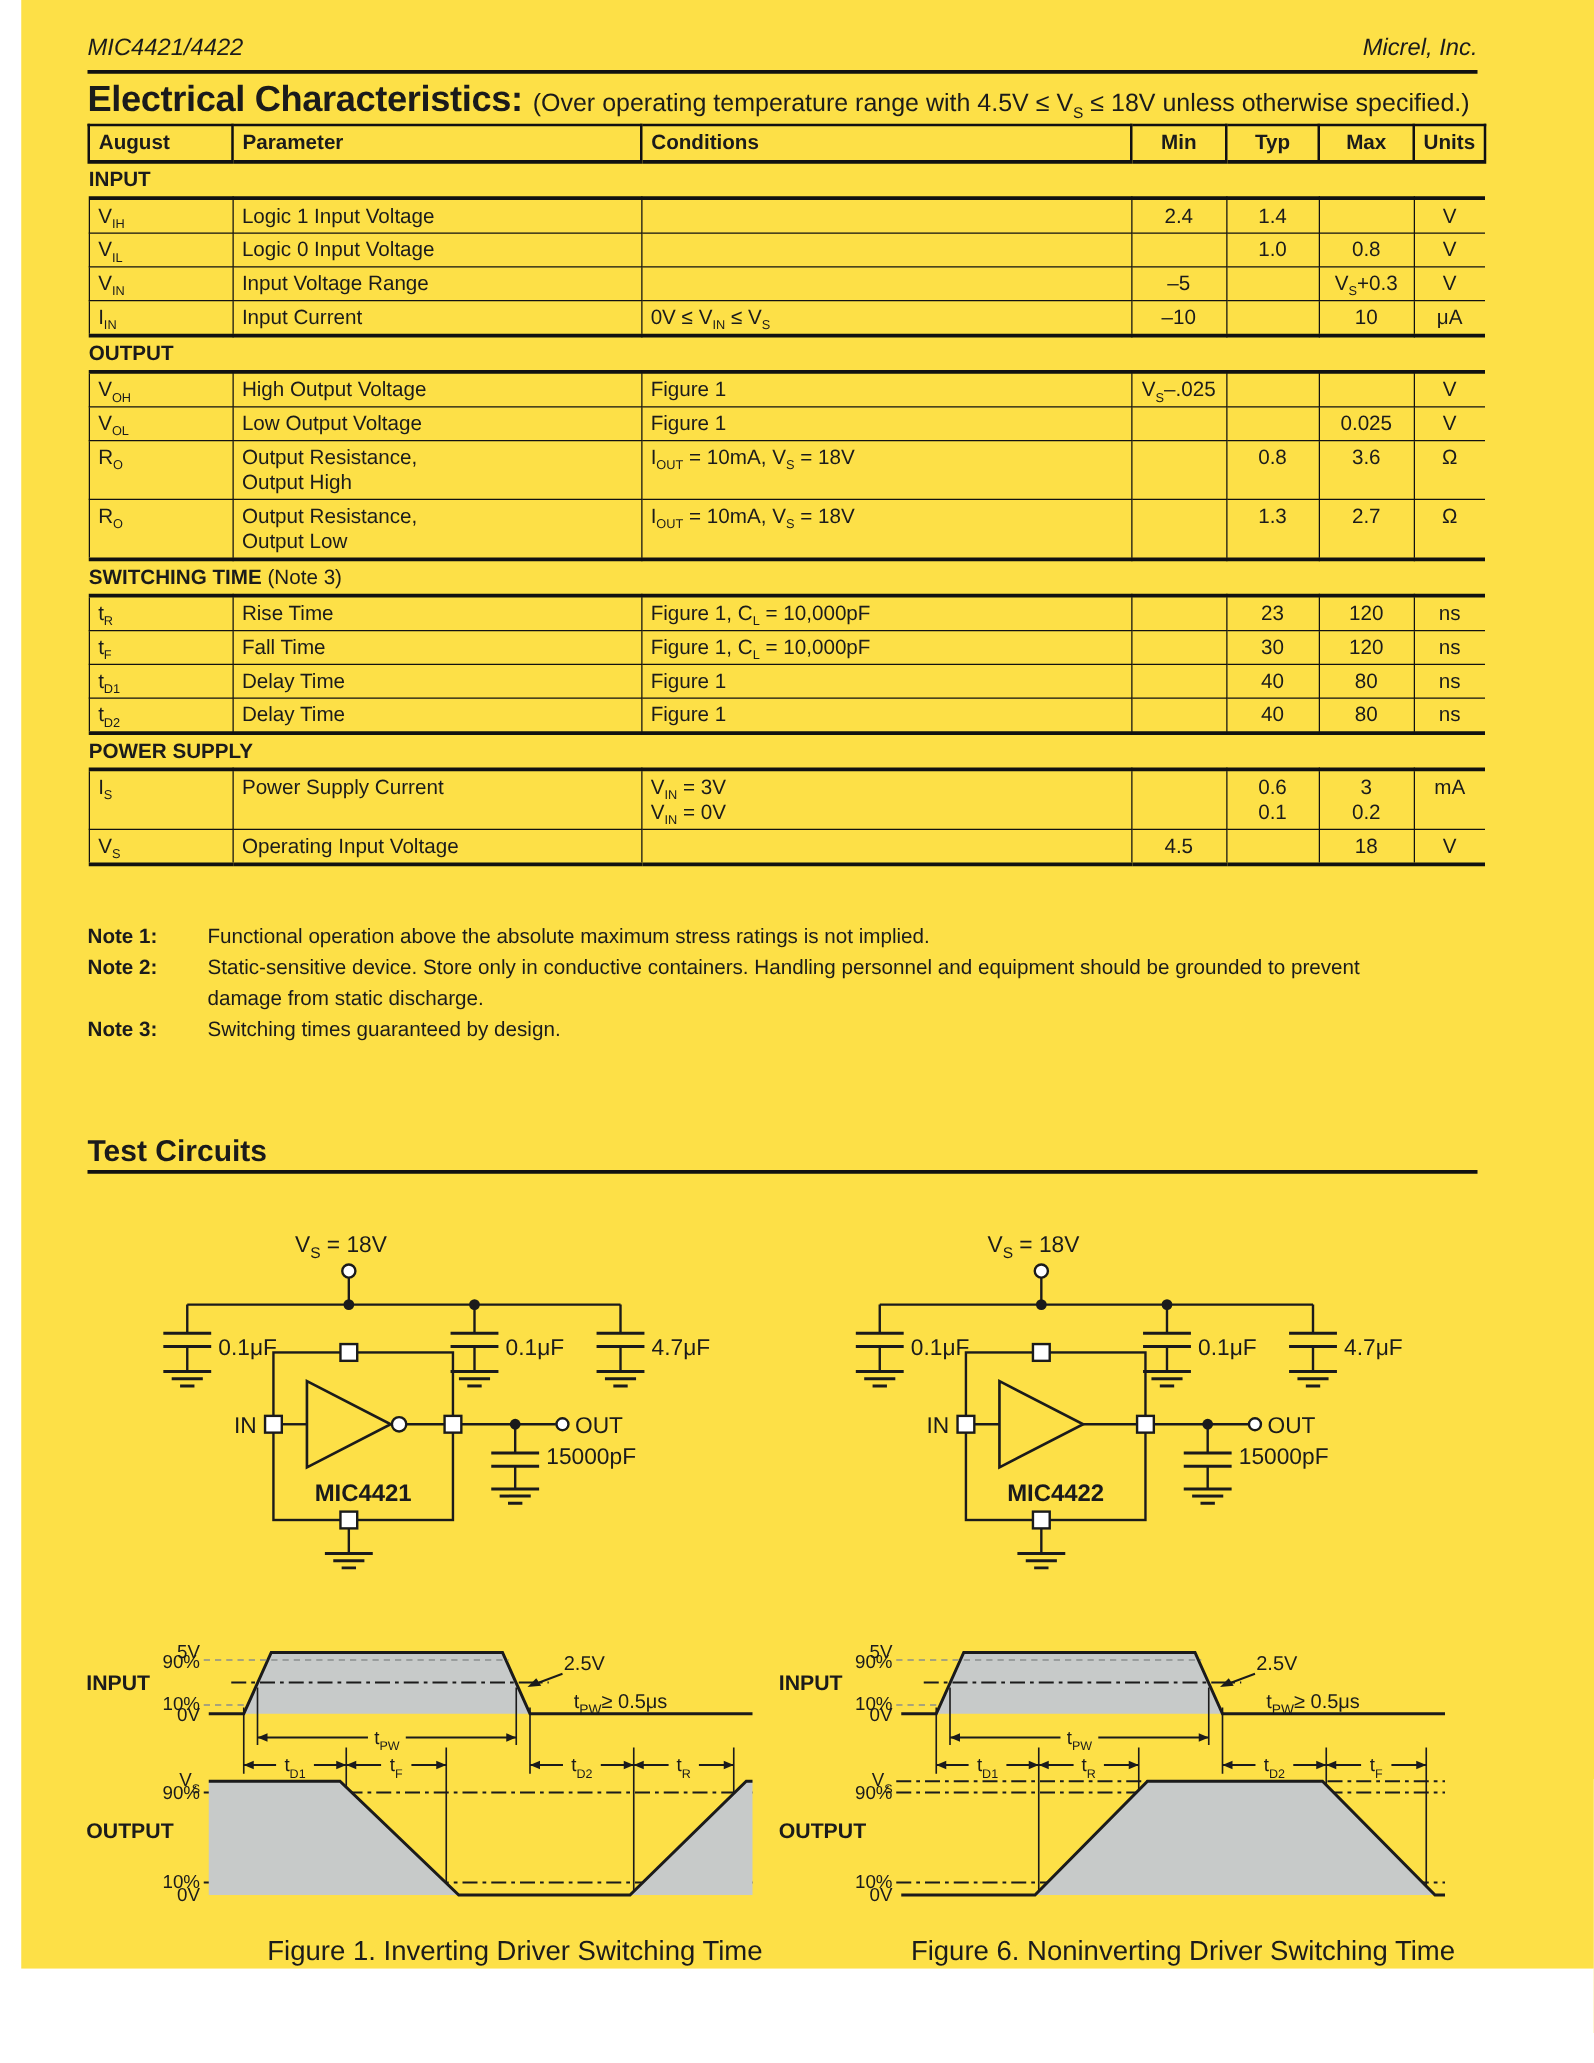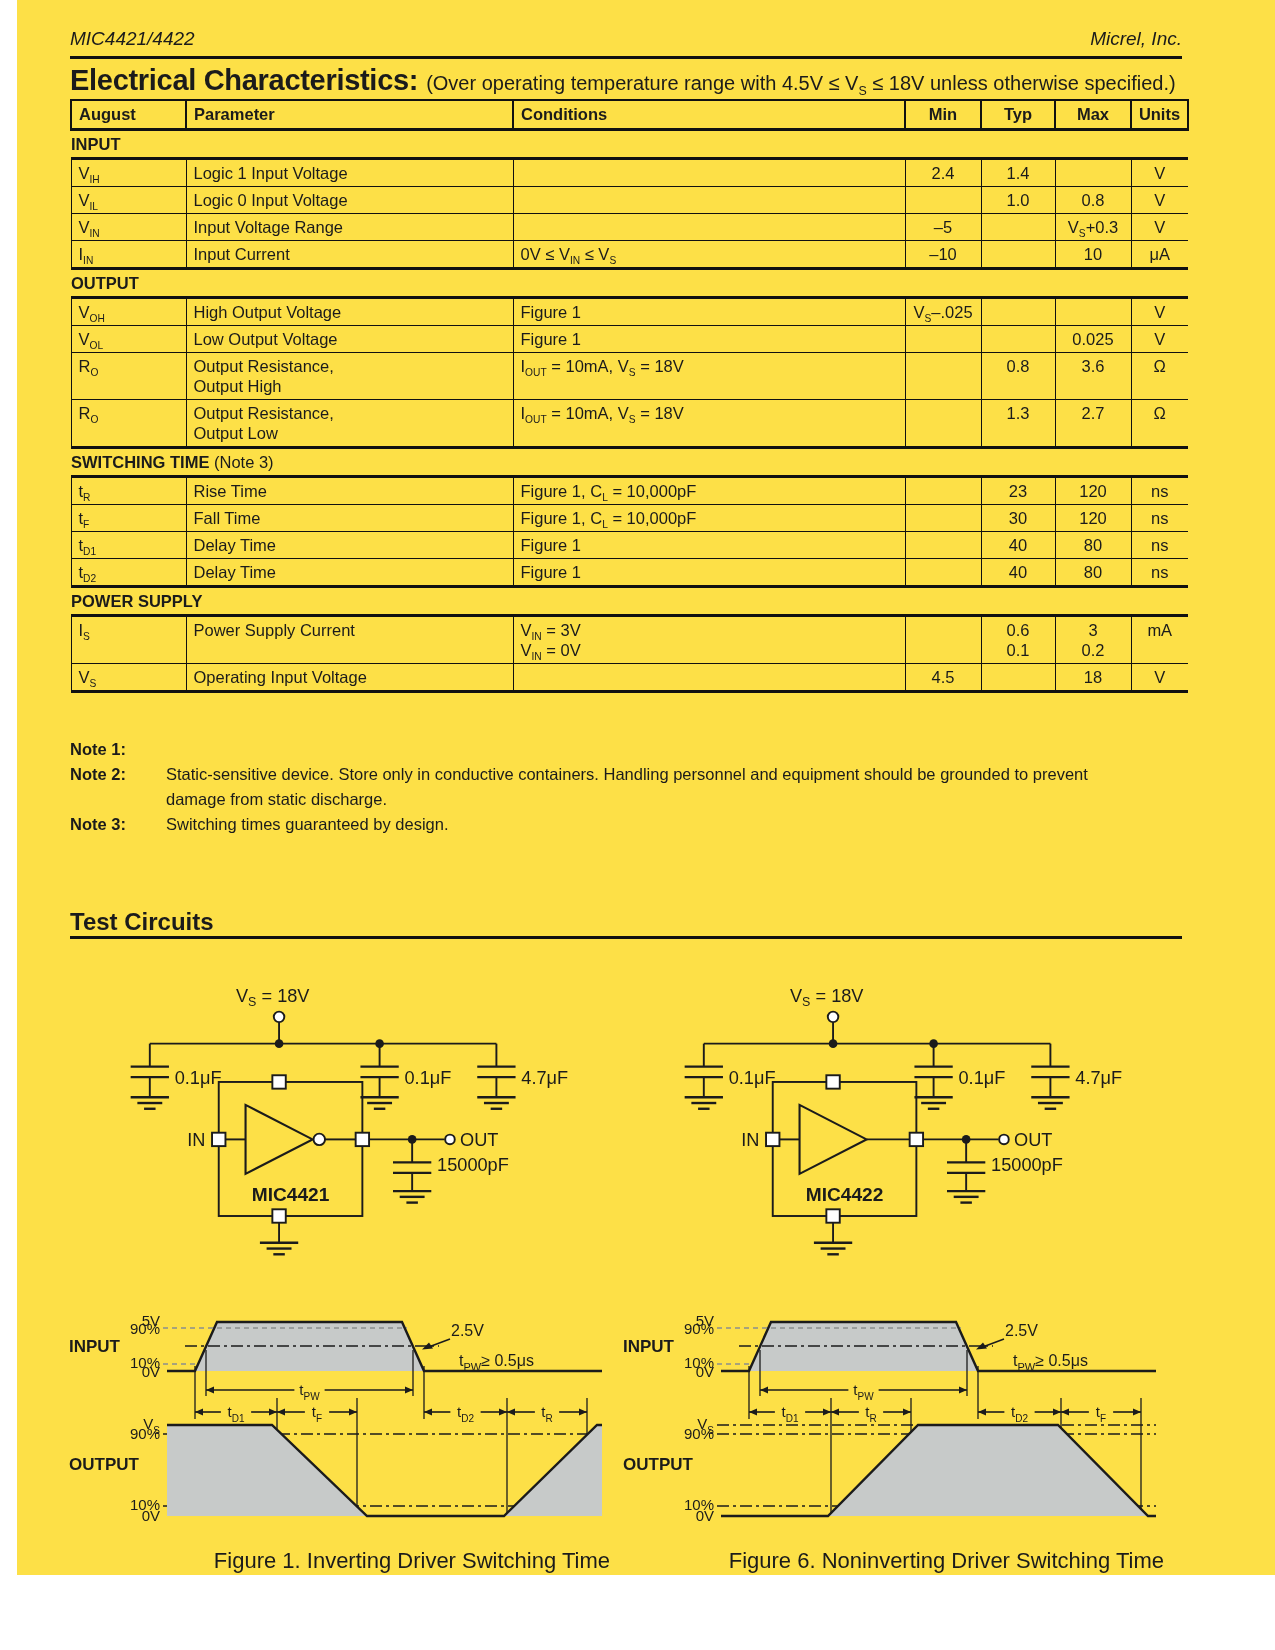--- a/index.html
+++ b/index.html
@@ -222,20 +222,21 @@
           <td class="num"></td>
           <td class="num">18</td>
           <td class="num">V</td>
         </tr>
       </tbody>
   </table>
 
   <div class="notes" id="notes">
       <div class="note-row">
         <span class="note-label">Note 1:</span>
+        <span class="note-text">Functional operation above the absolute maximum stress ratings is not implied.</span>
       </div>
       <div class="note-row">
         <span class="note-label">Note 2:</span>
         <span class="note-text">Static-sensitive device. Store only in conductive containers. Handling personnel and equipment should be grounded to prevent damage from static discharge.</span>
       </div>
       <div class="note-row">
         <span class="note-label">Note 3:</span>
         <span class="note-text">Switching times guaranteed by design.</span>
       </div>
     </div>

